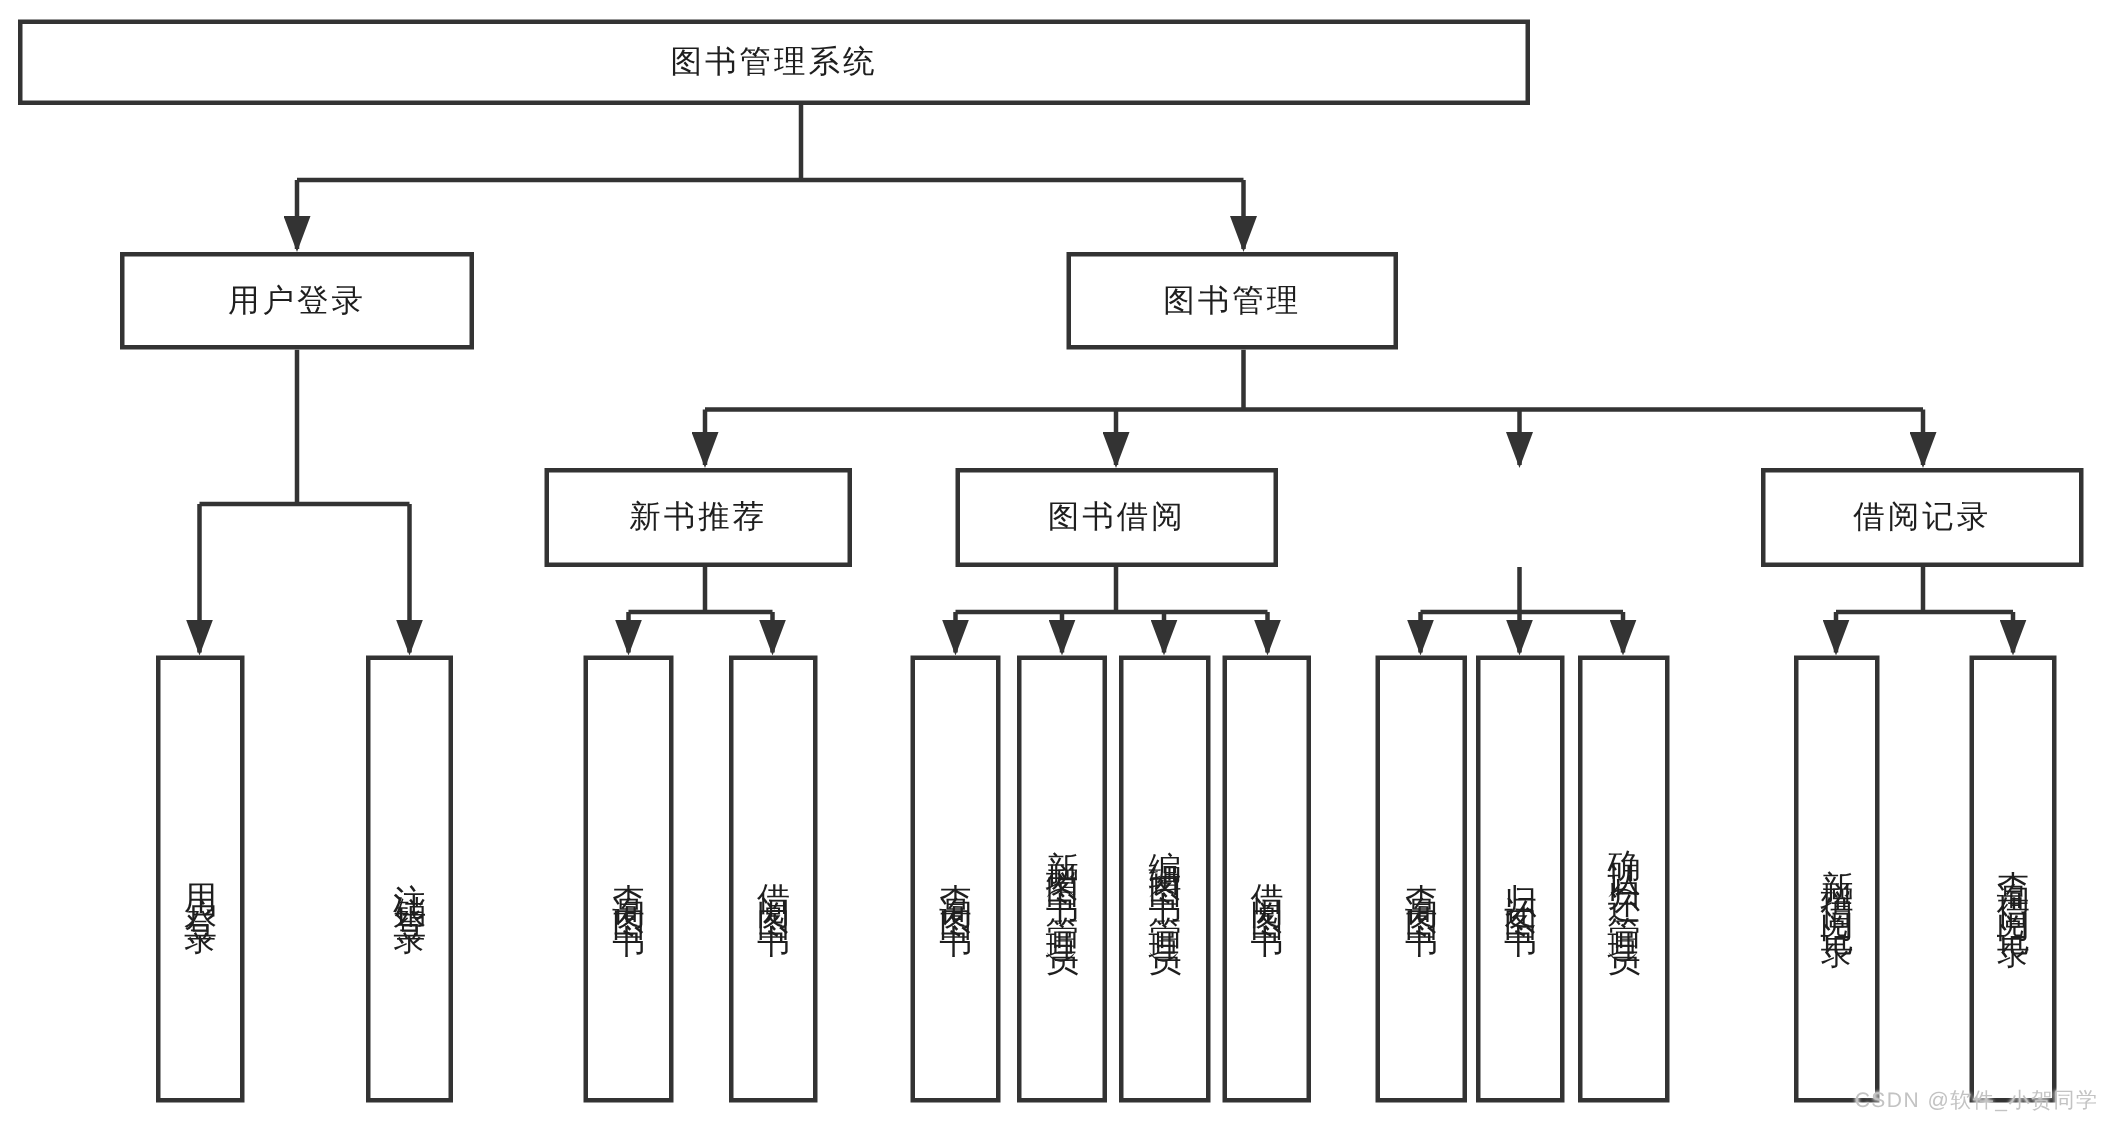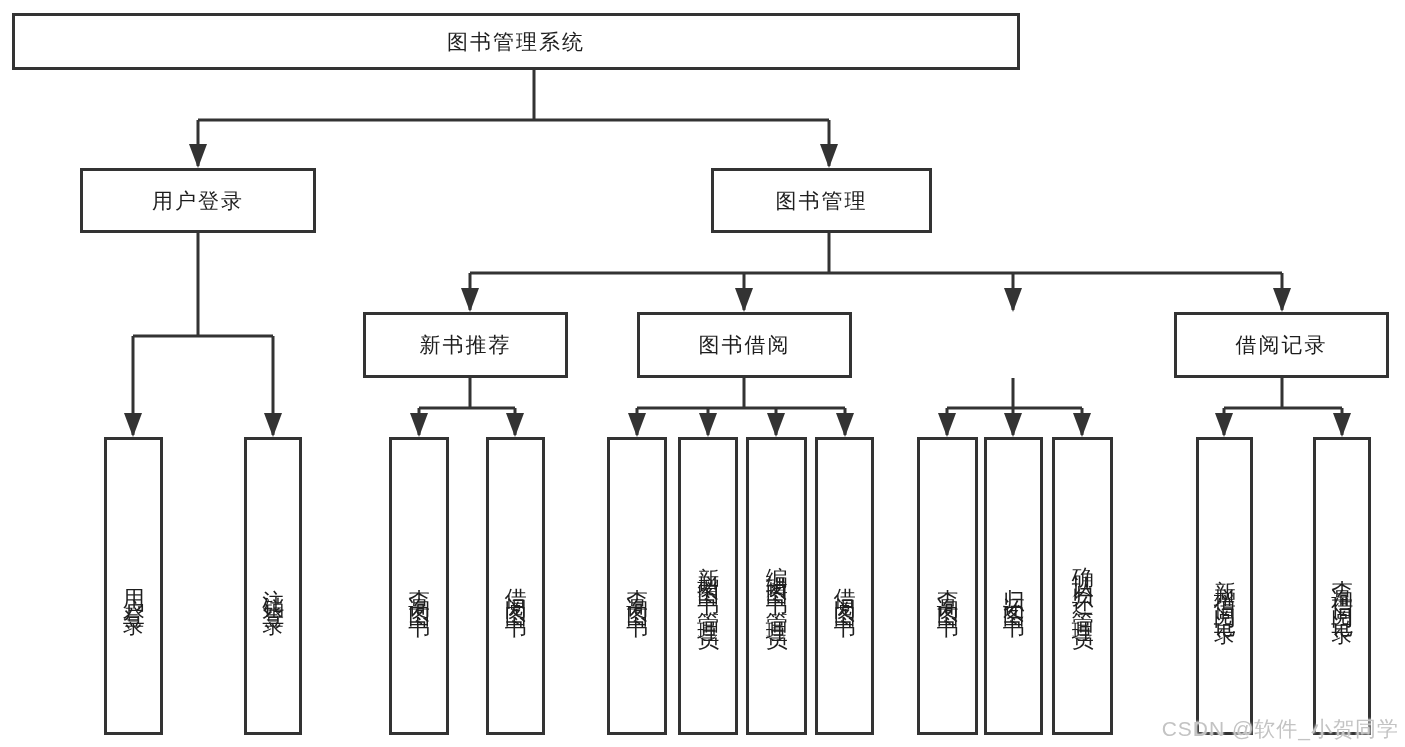--- a/index.html
+++ b/index.html
@@ -34,21 +34,21 @@
     writing-mode: vertical-rl;
     text-orientation: mixed;
     font-size: 22px;
     letter-spacing: 9px;
     padding-top: 6px;
   }
   .watermark {
     position: absolute;
     right: 6px;
     bottom: 4px;
-    font-size: 21px;
+    font-size: 14px;
     color: #c3c3c3;
     letter-spacing: 1px;
     text-shadow: 0 0 3px #ffffff, 0 0 2px #ffffff;
     z-index: 10;
     white-space: nowrap;
   }
 </style>
 </head>
 <body>
 

